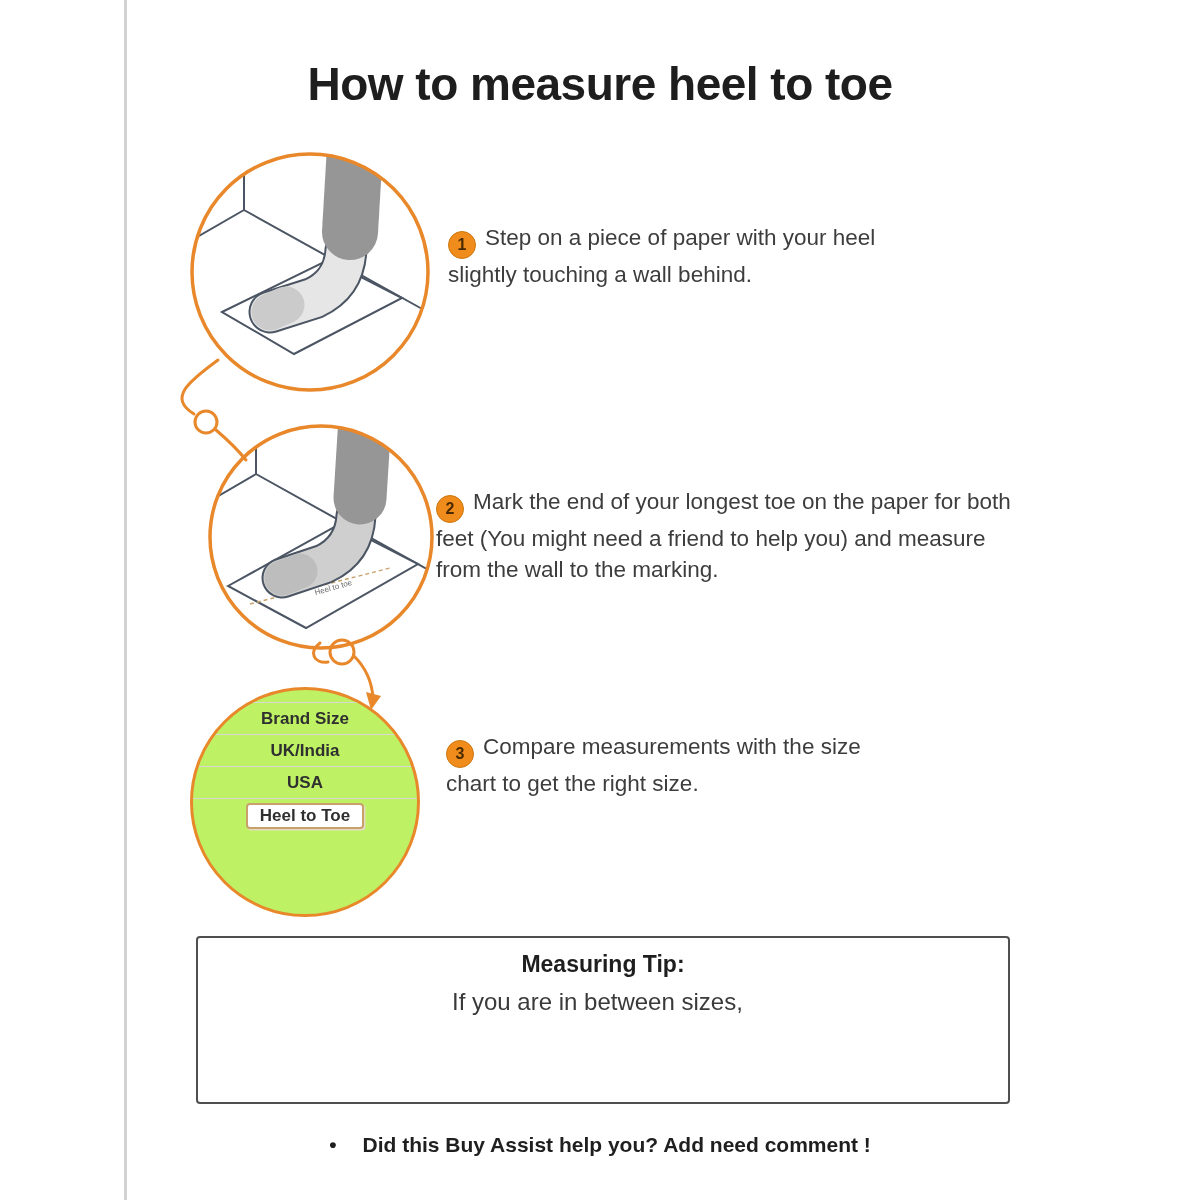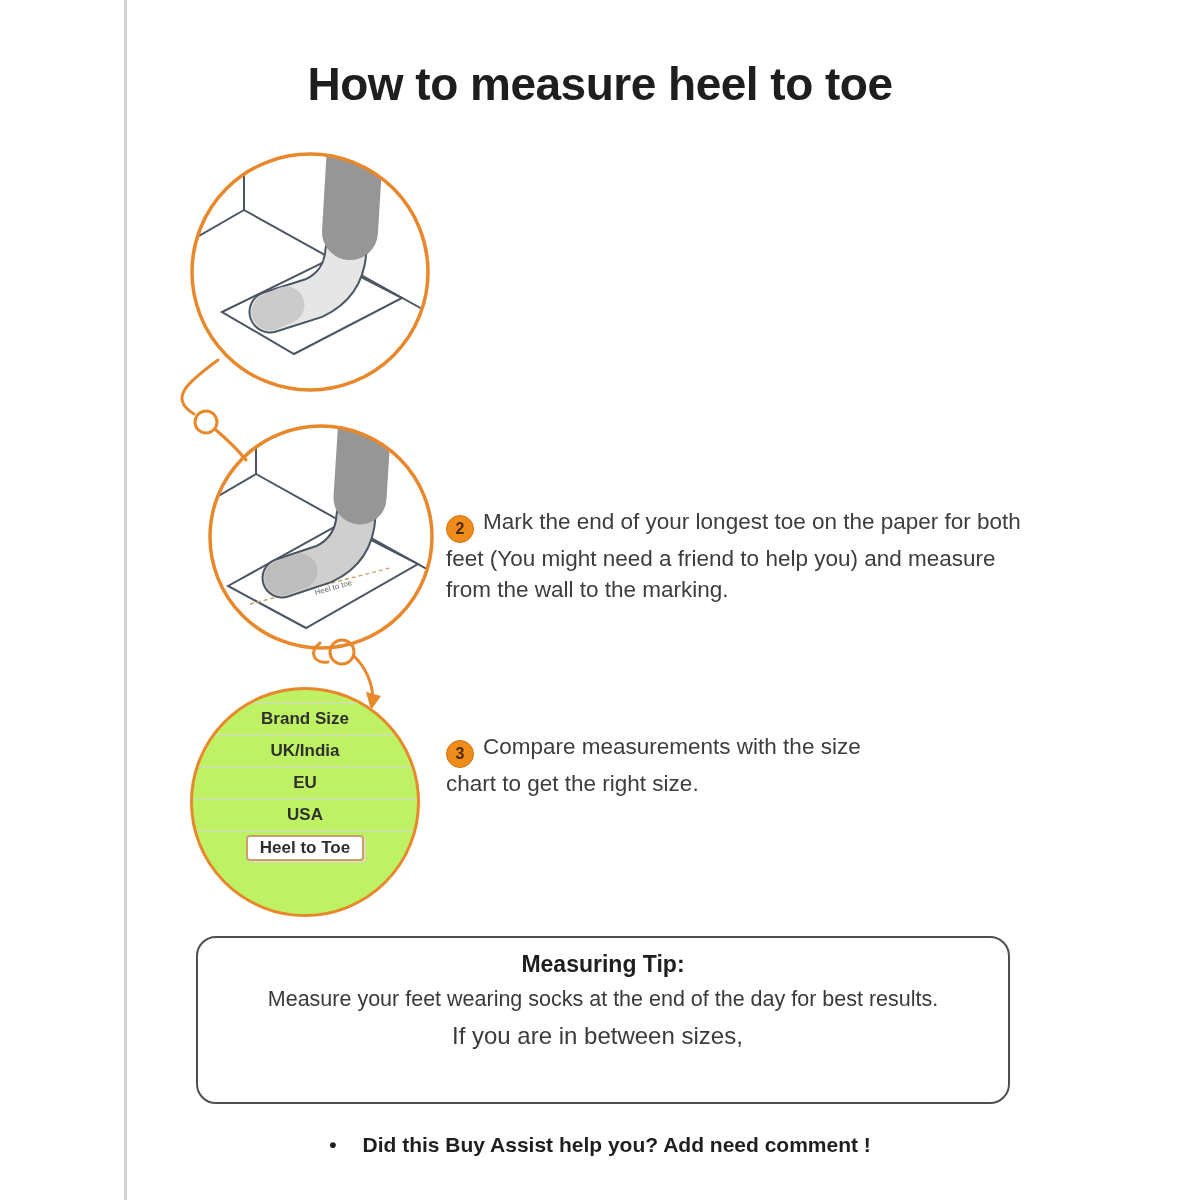--- a/index.html
+++ b/index.html
@@ -12,21 +12,21 @@
     position:absolute;left:0;top:57px;width:1200px;text-align:center;
     font-size:46px;font-weight:700;color:#1e1e1e;letter-spacing:-0.5px;
   }
   .illu{position:absolute;}
   .connector{position:absolute;left:150px;top:330px;width:320px;height:400px;pointer-events:none;}
 
   .step{
     position:absolute;font-size:22.5px;line-height:31px;color:#3d3d3d;
   }
   .step-1{left:448px;top:222px;width:500px;}
-  .step-2{left:446px;top:486px;width:600px;margin-top:20px;}
+  .step-2{left:436px;top:486px;width:600px;}
   .step-3{left:446px;top:731px;width:450px;}
   .badge{
     display:inline-block;width:26px;height:26px;border-radius:50%;
     background:#F08C1B;border:1px solid #cd7711;color:#4a2a00;
     font-size:16px;font-weight:700;text-align:center;line-height:25px;
     margin-right:9px;vertical-align:-5px;
   }
 
   .size-circle{
     position:absolute;left:190px;top:687px;width:230px;height:230px;
@@ -39,21 +39,21 @@
     font-weight:700;color:#2f2f2f;border-top:1px solid #d8d8d8;
   }
   .chip-row{border-top:1px solid #d8d8d8;padding-top:4px;display:flex;justify-content:center;}
   .chip{
     border:2px solid #c7a06a;border-radius:4px;padding:1px 12px;background:#fff;
     font-size:17px;font-weight:700;color:#2f2f2f;box-shadow:1.5px 1.5px 0 #e6dbc2;
   }
 
   .tip-box{
     position:absolute;left:196px;top:936px;width:814px;height:168px;
-    border:2px solid #4f4f4f;border-radius:20px;background:#fff;box-sizing:border-box;
+    border:2px solid #4f4f4f;border-radius:4px;background:#fff;box-sizing:border-box;
   }
   .tip-title{margin-top:13px;text-align:center;font-size:23px;font-weight:700;color:#1e1e1e;}
   .tip-intro{margin-top:9px;text-align:center;font-size:21.5px;color:#3a3a3a;}
   .tip-sub{margin-top:10px;margin-left:254px;font-size:24px;color:#3a3a3a;}
   .tip-bullet{margin-top:2px;font-size:21.5px;color:#3a3a3a;}
   .tdot{display:inline-block;width:27px;padding-left:8px;}
 
   .footer-note{
     position:absolute;left:0;top:1133px;width:1200px;display:flex;
     justify-content:center;gap:26px;font-size:21px;font-weight:700;color:#1f1f1f;
@@ -114,38 +114,39 @@
       <path d="M160,-20 L154,76" stroke="#969696" stroke-width="53" fill="none" stroke-linecap="round"></path>
       <text class="measure-label" x="128" y="168" text-anchor="middle" transform="rotate(-16 128 168)">Heel to toe</text>
     </g>
     <circle cx="115" cy="115" r="111" fill="none" stroke="#E8882B" stroke-width="3.5"></circle>
   </svg>
 
   <div class="size-circle">
     <div class="chart-rows">
       <div class="chart-row">Brand Size</div>
       <div class="chart-row">UK/India</div>
-      <div class="chart-row">EU</div>
       <div class="chart-row">USA</div>
       <div class="chip-row">
         <span class="chip">Heel to Toe</span>
       </div>
     </div>
   </div>
 
+  <div class="step step-1">
+    <span class="badge">1</span><span>Step on a piece of paper with your heel slightly touching a wall behind.</span>
+  </div>
   <div class="step step-2">
     <span class="badge">2</span><span>Mark the end of your longest toe on the paper for both feet (You might need a friend to help you) and measure from the wall to the marking.</span>
   </div>
   <div class="step step-3">
     <span class="badge">3</span><span>Compare measurements with the size chart to get the right size.</span>
   </div>
 
   <div class="tip-box">
     <div class="tip-title">Measuring Tip:</div>
-    <div class="tip-intro">Measure your feet wearing socks at the end of the day for best results.</div>
     <div class="tip-sub">If you are in between sizes,</div>
   </div>
 
   <div class="footer-note">
     <span>•</span>
     <span>Did this Buy Assist help you? Add need comment !</span>
   </div>
 
 </div>
 

